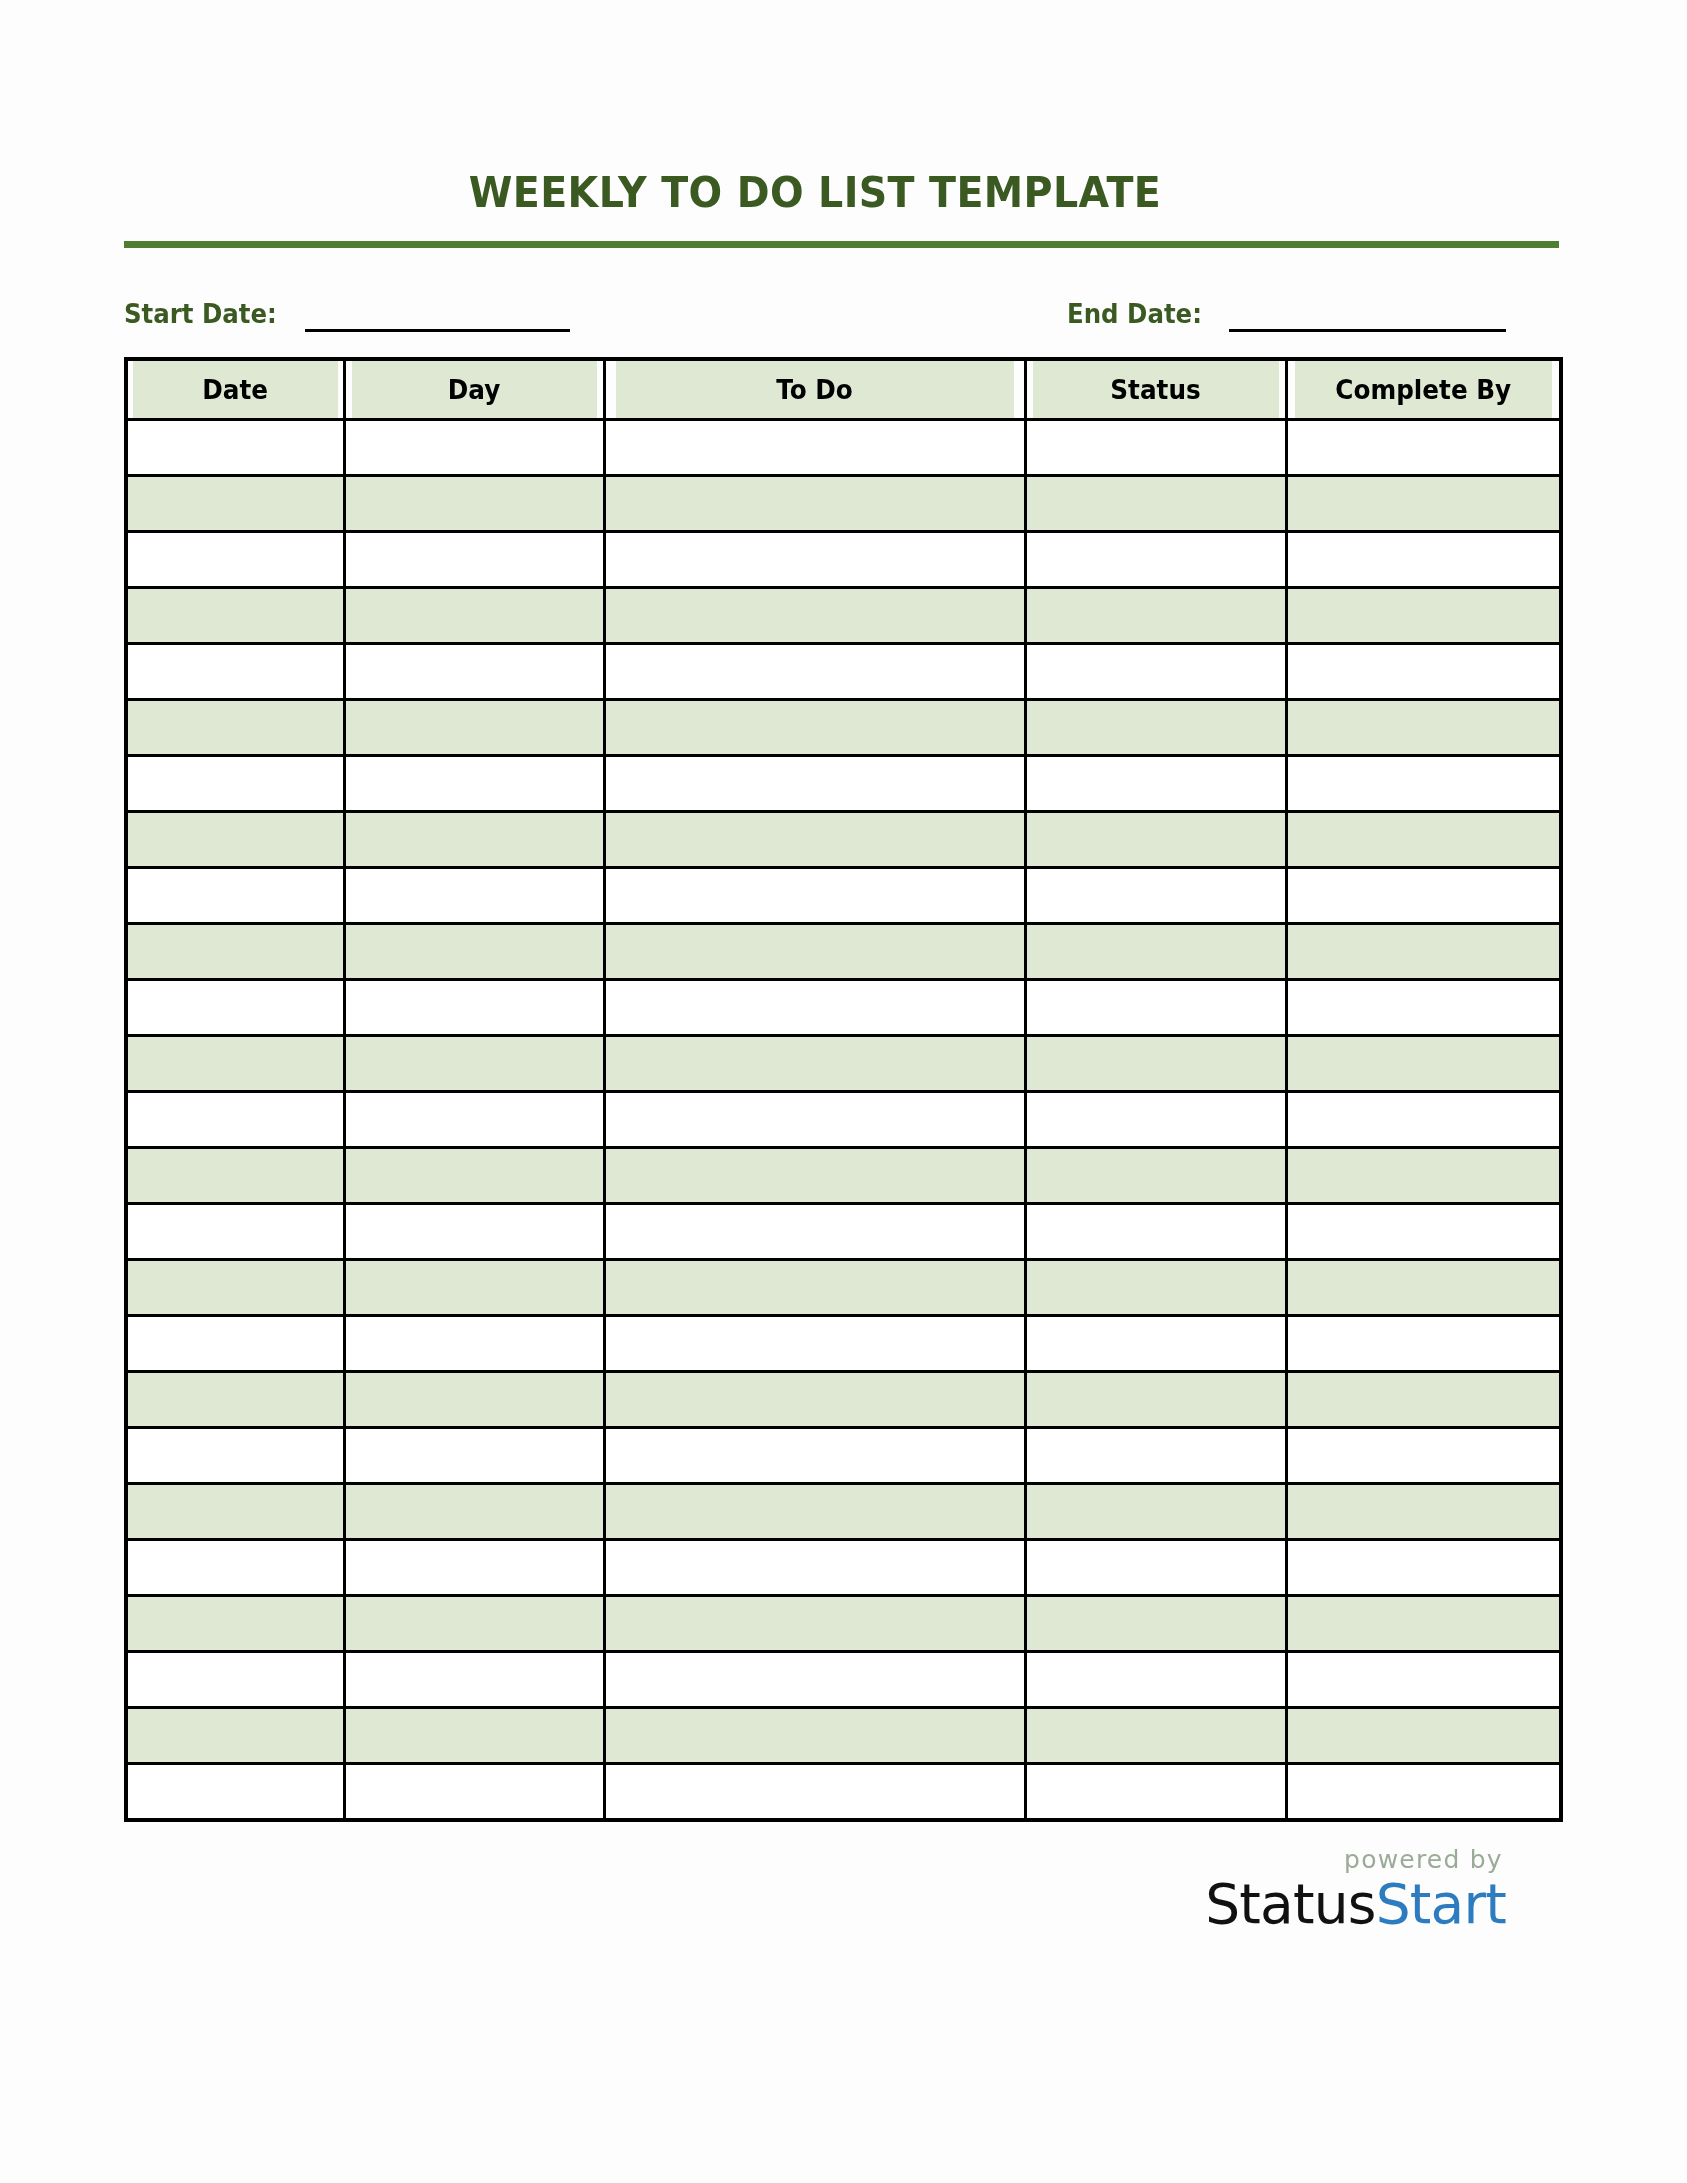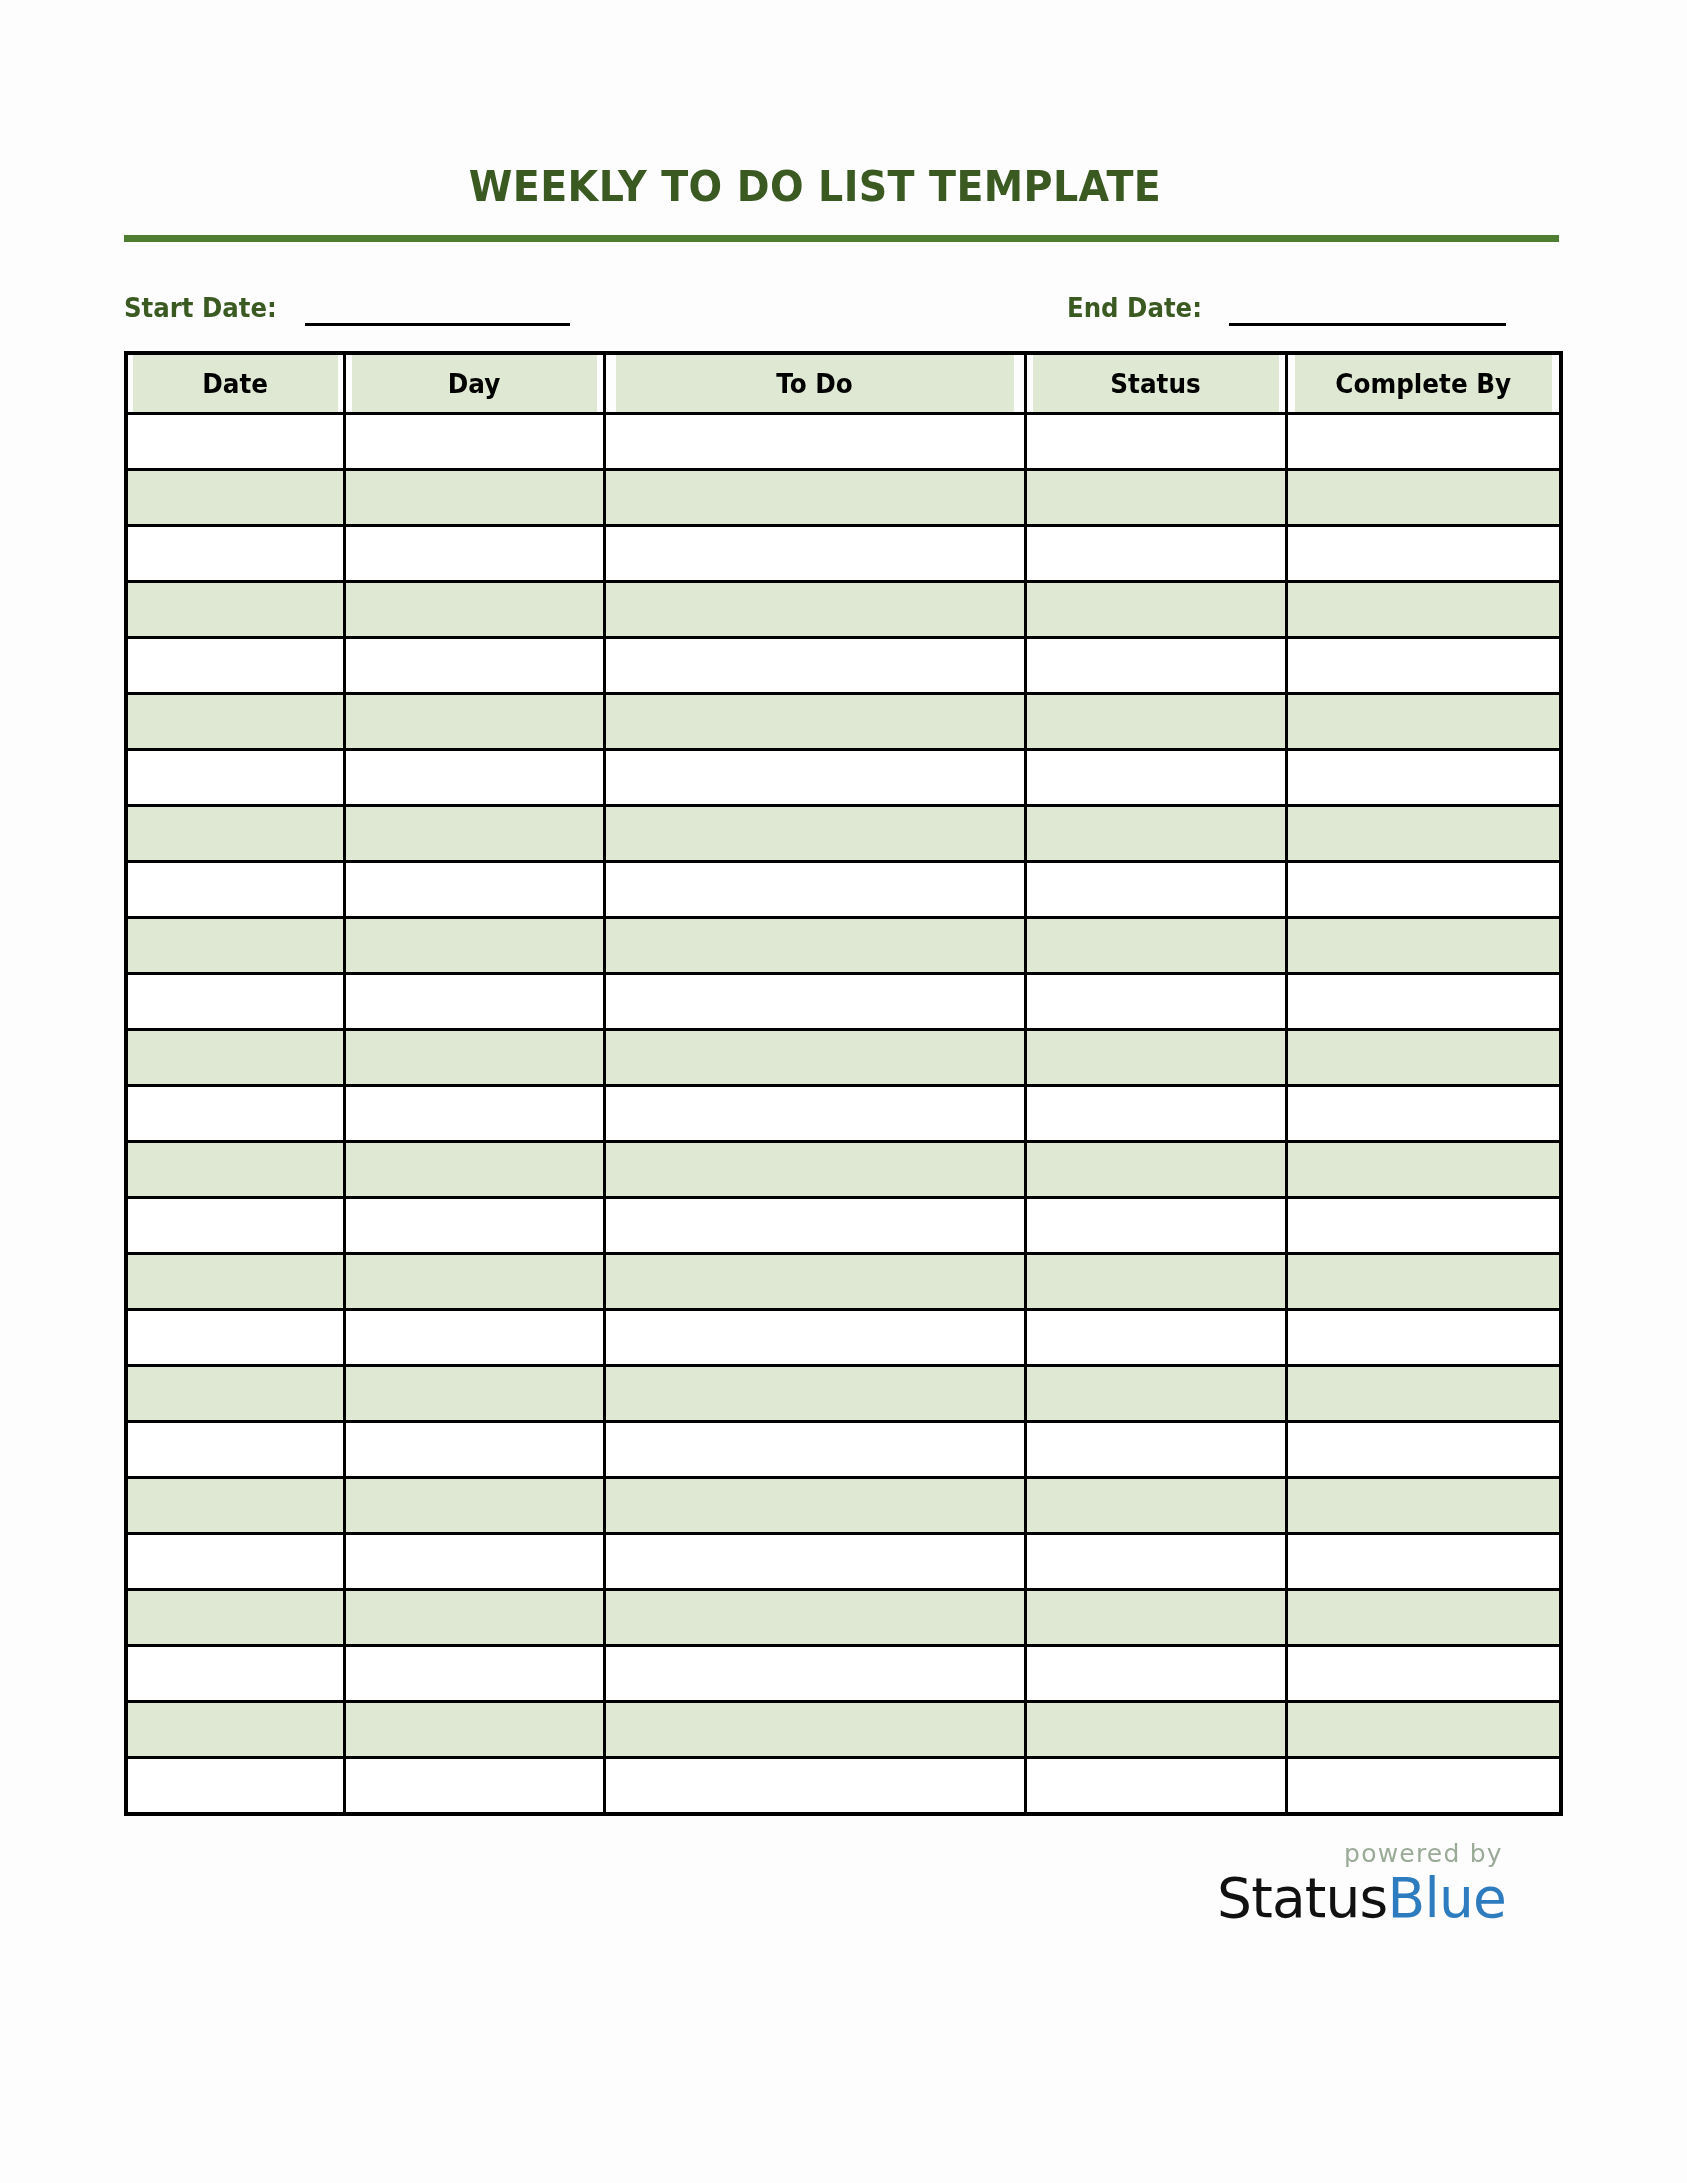--- a/index.html
+++ b/index.html
@@ -18,21 +18,21 @@
   .page {
     position: relative;
     width: 1687px;
     height: 2183px;
     background: #fdfdfd;
   }
 
   .sheet {
     position: absolute;
     left: 124px;
-    top: 10px;
+    top: 16px;
     width: 1382px;
   }
 
   
   .title-wrap {
     padding-top: 153px;
     text-align: center;
   }
   .doc-title {
     font-family: "DejaVu Sans", sans-serif;
@@ -369,19 +369,19 @@
             <td></td>
             <td></td>
             <td></td>
           </tr>
         </tbody>
     </table>
 
     <div class="footer">
       <div class="logo">
         <span class="logo-powered">powered by</span>
-        <span class="logo-name"><span class="logo-general">Status</span><span class="logo-blue">Blue</span></span>
+        <span class="logo-name"><span class="logo-general">Status</span><span class="logo-blue">Start</span></span>
       </div>
     </div>
 
   </div>
 </div>
 
 
 </body></html>

